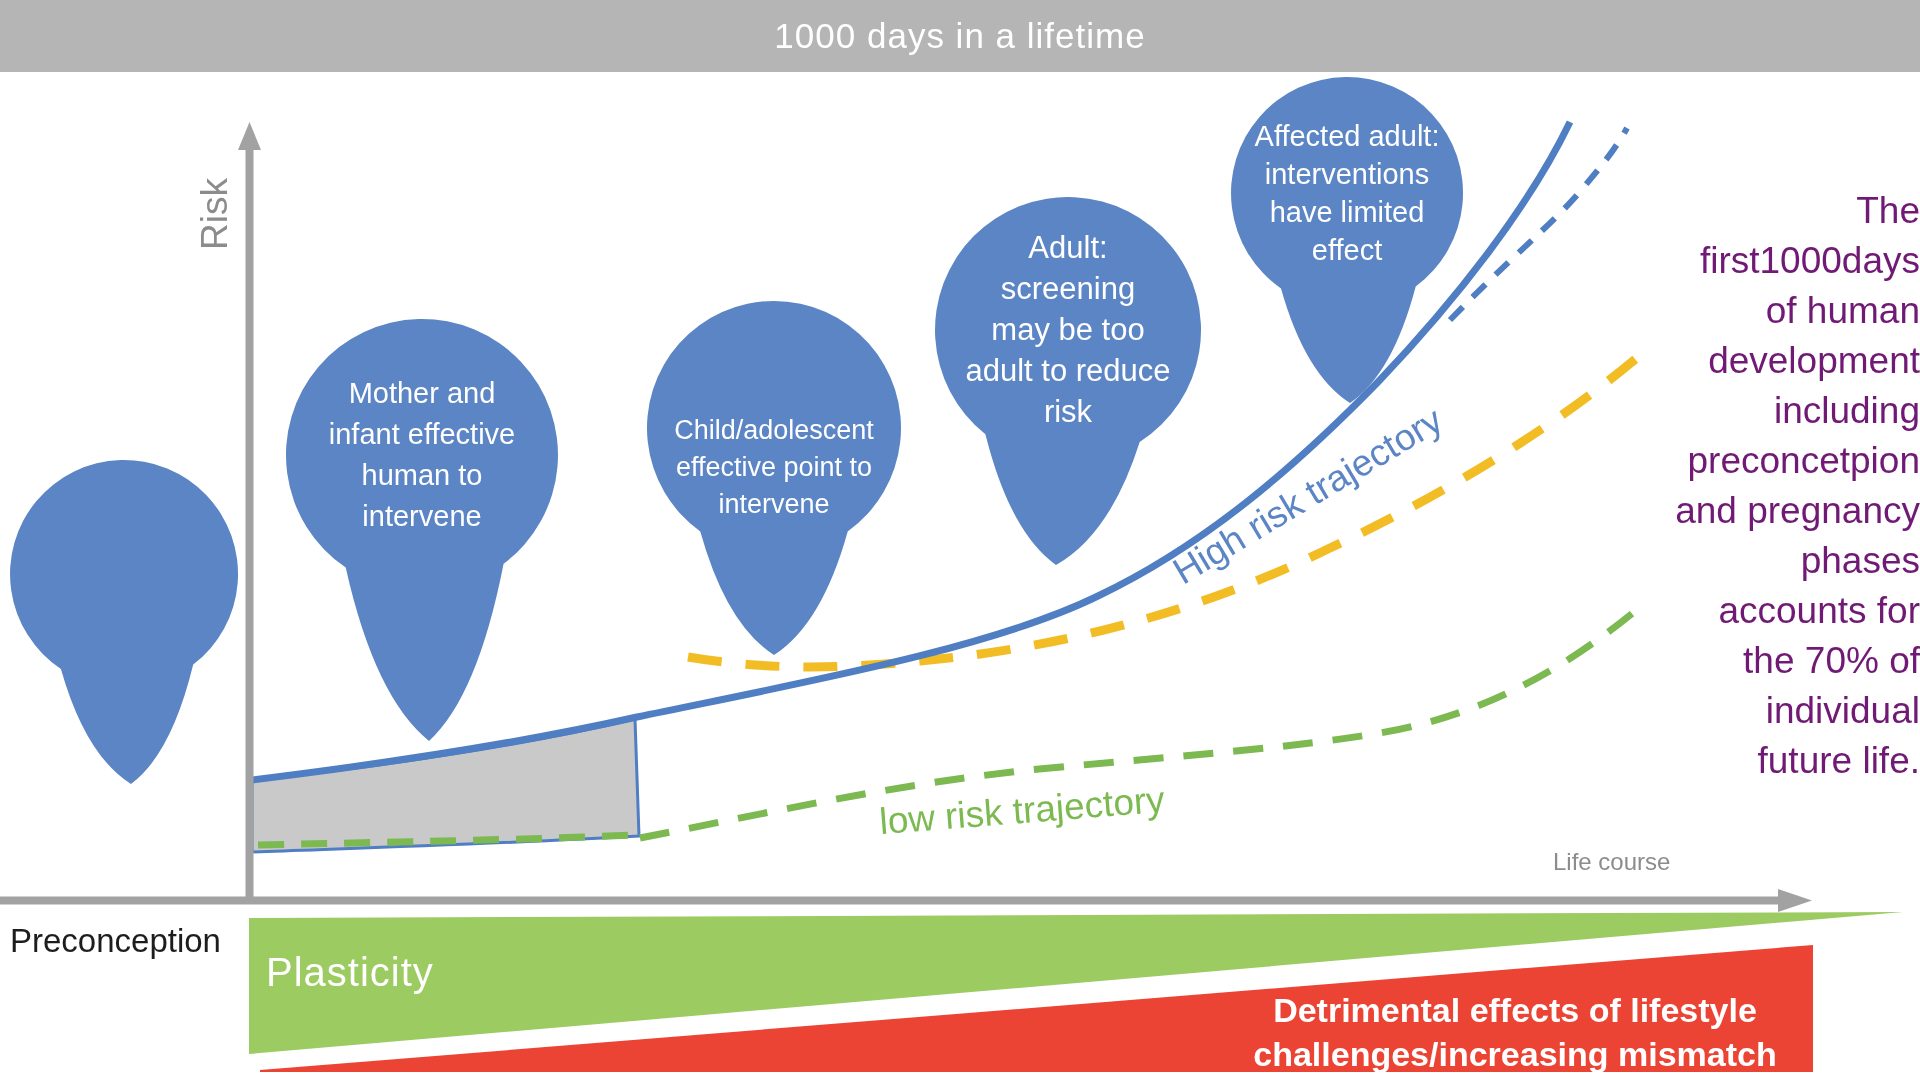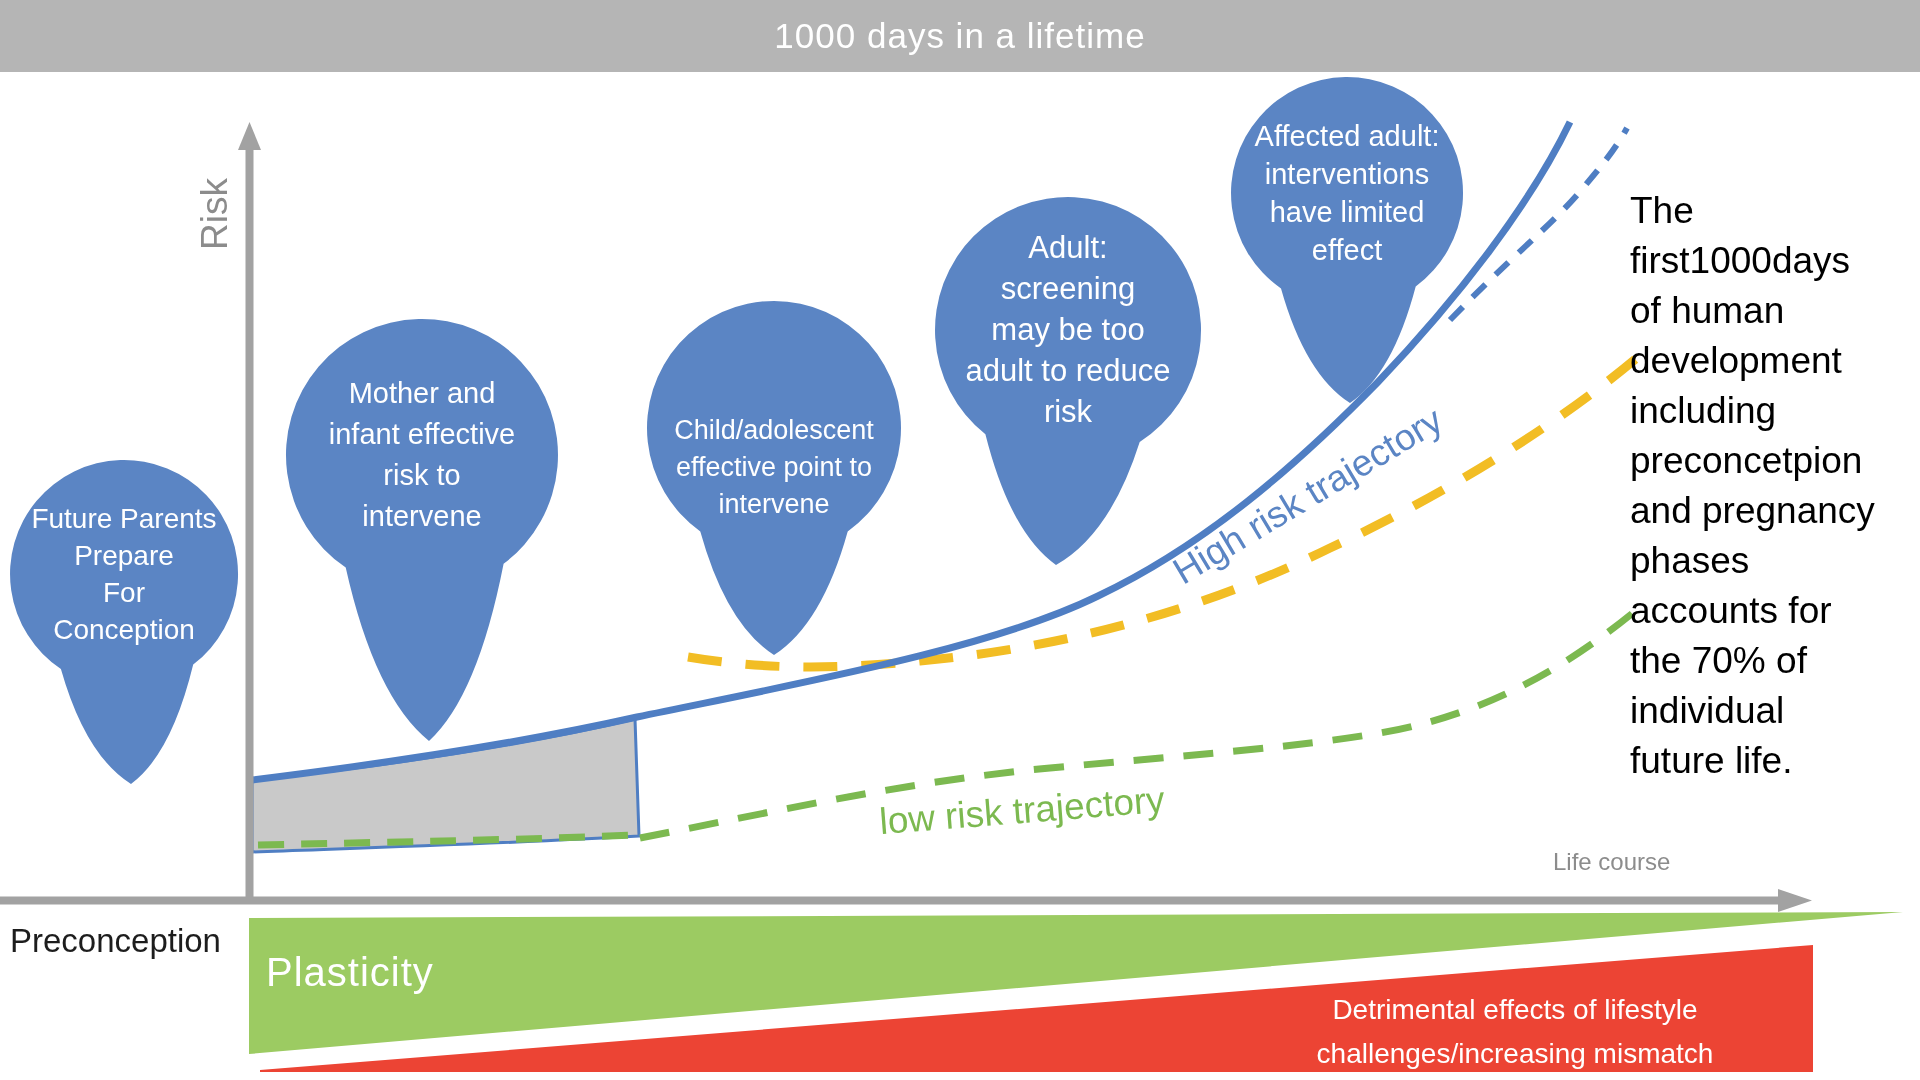--- a/index.html
+++ b/index.html
@@ -26,26 +26,26 @@
   .bt4 { left:943px;  top:227px; width:250px; font-size:31px; line-height:41px; }
   .bt5 { left:1232px; top:117px; width:230px; font-size:29px; line-height:38px; }
 
   .traj-label { position:absolute; font-weight:300; white-space:nowrap; }
   .high-risk { left:1308px; top:496px; font-size:37px; color:#5b85c4;
                transform:translate(-50%,-50%) rotate(-31deg); }
   .low-risk  { left:1022px; top:811px; font-size:37px; color:#7cb950;
                transform:translate(-50%,-50%) rotate(-4.5deg); }
 
   .side-note { position:absolute; left:1630px; top:186px; width:290px;
-               font-size:37px; line-height:50px; color:#000000; font-weight:300; }
+               font-size:37px; line-height:50px; color:#701a75; font-weight:300;text-align:right; }
 
   .plasticity { position:absolute; left:266px; top:950px; font-size:40px;
                 color:#ffffff; font-weight:300; letter-spacing:1px; }
   .detrimental { position:absolute; left:1250px; top:988px; width:530px;
-                 font-size:28px; line-height:44px; color:#ffffff; font-weight:400;
+                 font-size:34px; line-height:44px; color:#ffffff; font-weight:700;
                  text-align:center; }
 </style>
 </head>
 <body>
 
 <div class="stage">
 
   <div class="titlebar">
     <span class="t">1000 days in a lifetime</span>
   </div>
@@ -76,30 +76,24 @@
     <path fill="#5b85c4" d="M 503.6 563.8 Q 477.5 696.7 429 741 Q 374.9 697.7 345.7 567.6 A 136 136 0 1 1 503.6 563.8 Z"></path>
     <path fill="#5b85c4" d="M 847.7 531.4 Q 821.9 624.1 774 655 Q 726.1 624.1 700.3 531.4 A 127 127 0 1 1 847.7 531.4 Z"></path>
     <path fill="#5b85c4" d="M 1139.7 442 Q 1110.4 534.3 1056 565 Q 1010.1 532.3 985.4 434.2 A 133 133 0 1 1 1139.7 442 Z"></path>
     <path fill="#5b85c4" d="M 1415.7 286.5 Q 1392.7 373.9 1350 403 Q 1305.2 374.3 1281 288.4 A 116 116 0 1 1 1415.7 286.5 Z"></path>
   </svg>
 
   <div class="lbl risk-label">Risk</div>
   <div class="lbl life-course">Life course</div>
   <div class="preconception">Preconception</div>
 
-  <div class="balloon-text bt1">
-    <div>Future Parents</div>
-    <div>Prepare</div>
-    <div>For</div>
-    <div>Conception</div>
-  </div>
   <div class="balloon-text bt2">
     <div>Mother and</div>
     <div>infant effective</div>
-    <div>risk to</div>
+    <div>human to</div>
     <div>intervene</div>
   </div>
   <div class="balloon-text bt3">
     <div>Child/adolescent</div>
     <div>effective point to</div>
     <div>intervene</div>
   </div>
   <div class="balloon-text bt4">
     <div>Adult:</div>
     <div>screening</div>

